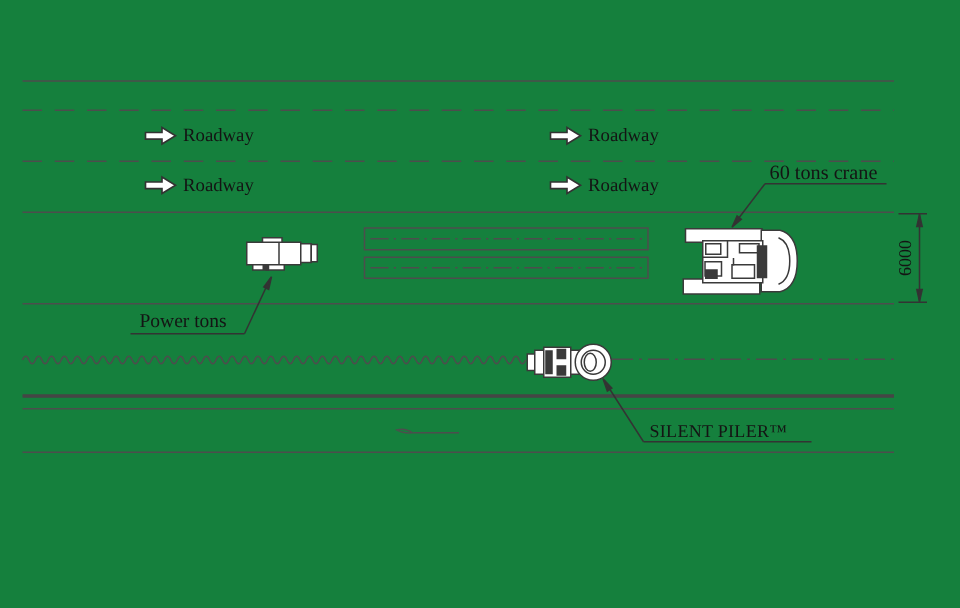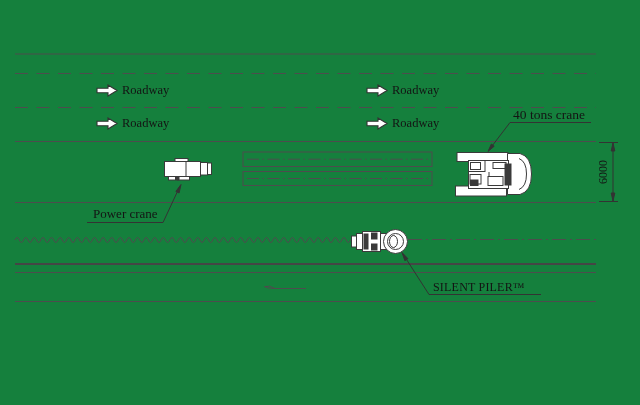--- a/index.html
+++ b/index.html
@@ -120,17 +120,17 @@
       <path d="M 613 143 l -1.8 8 l 3.6 0 z" fill="#333"></path>
       <path d="M 613 201 l -1.8 -8 l 3.6 0 z" fill="#333"></path>
     </g>
   </svg>
 
   <div class="lbl roadway" style="left:122px;top:83px">Roadway</div>
   <div class="lbl roadway" style="left:392px;top:83px">Roadway</div>
   <div class="lbl roadway" style="left:122px;top:116px">Roadway</div>
   <div class="lbl roadway" style="left:392px;top:116px">Roadway</div>
 
-  <div class="lbl crane-lbl" style="left:513px;top:107px">40 tons crane</div>
-  <div class="lbl power-lbl" style="left:93px;top:206px">Power crane</div>
+  <div class="lbl crane-lbl" style="left:513px;top:107px">60 tons crane</div>
+  <div class="lbl power-lbl" style="left:93px;top:206px">Power tons</div>
   <div class="lbl piler-lbl" style="left:433px;top:280px">SILENT PILER™</div>
   <div class="lbl dim-lbl" style="left:573px;top:165px">6000</div>
 </div>
 
 </body></html>

